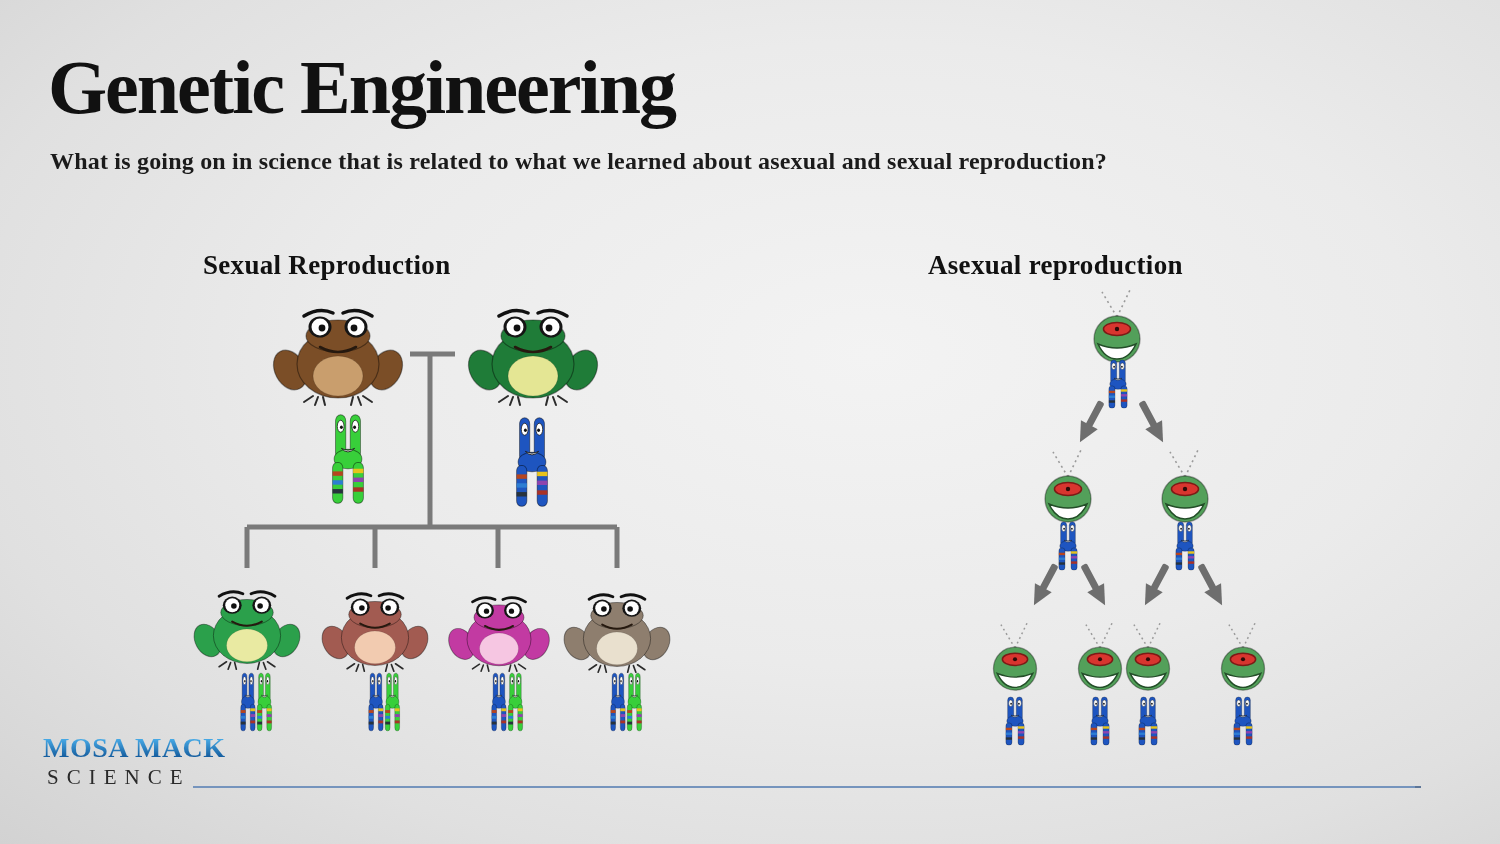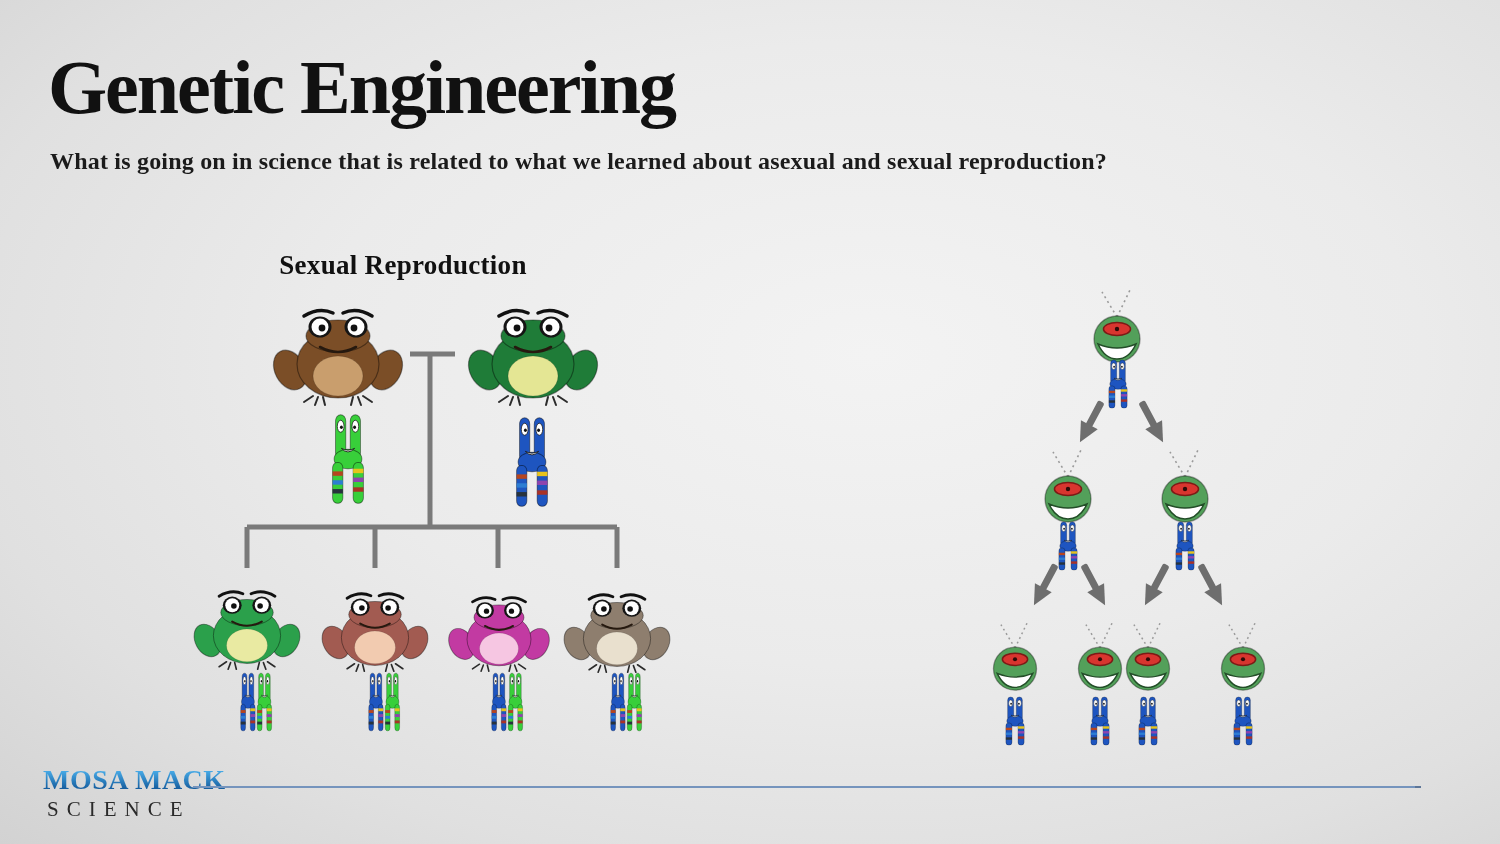--- a/index.html
+++ b/index.html
@@ -16,29 +16,29 @@
     left:48px;top:44px;
     font-size:76px;font-weight:800;letter-spacing:-2px;
     color:#111;
   }
   .subtitle{
     left:50px;top:139px;width:1310px;
     font-size:24px;font-weight:700;letter-spacing:.2px;
     line-height:45px;color:#1b1b1b;
   }
   .panel-heading{
-    top:250px;width:400px;text-align:center;
+    top:250px;width:400px;text-align:left;
     font-size:27px;font-weight:700;color:#111;letter-spacing:.3px;
   }
   .heading-sexual{left:203px;}
   .heading-asexual{left:928px;}
   svg.icon{position:absolute;overflow:visible;}
   .arrow-left{transform:rotate(28deg);}
   .arrow-right{transform:rotate(-28deg);}
-  .logo{left:43px;top:764px;}
+  .logo{left:43px;top:732px;}
   .logo-main{
     font-size:28px;font-weight:800;letter-spacing:.5px;
     background:linear-gradient(#4db3ef 15%, #0b4d8f 90%);
     -webkit-background-clip:text;background-clip:text;
     color:transparent;
   }
   .logo-sub{
     margin-left:4px;margin-top:1px;
     font-size:21px;font-weight:400;letter-spacing:8px;color:#2a2a2a;
   }
@@ -103,20 +103,21 @@
         <rect x="9" y="0" width="7" height="28" rx="2" fill="currentColor"></rect>
         <polygon points="3,26 22,26 12.5,46" fill="currentColor"></polygon>
       </g>
     </defs>
   </svg>
 
   <div class="abs title">Genetic Engineering</div>
   <div class="abs subtitle">What is going on in science that is related to what we learned about asexual and sexual reproduction?</div>
 
   <div class="abs panel-heading heading-sexual">Sexual Reproduction</div>
+  <div class="abs panel-heading heading-asexual">Asexual reproduction</div>
 
   <svg class="icon" style="left:243px;top:350px" width="380" height="222" viewBox="0 0 380 222">
     <g stroke-width="5" fill="none" stroke="#7a7a7a">
       <path d="M167 4 H212"></path>
       <path d="M187 4 V177"></path>
       <path d="M4 177 H374"></path>
       <path d="M4 177 V218 M132 177 V218 M255 177 V218 M374 177 V218"></path>
     </g>
   </svg>
 

